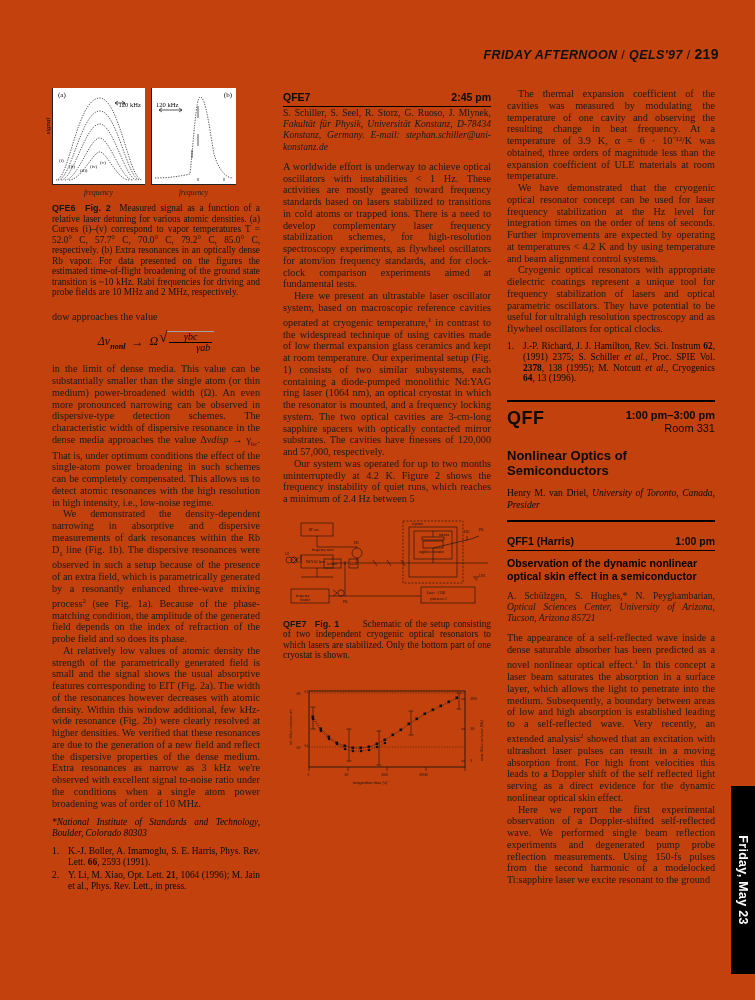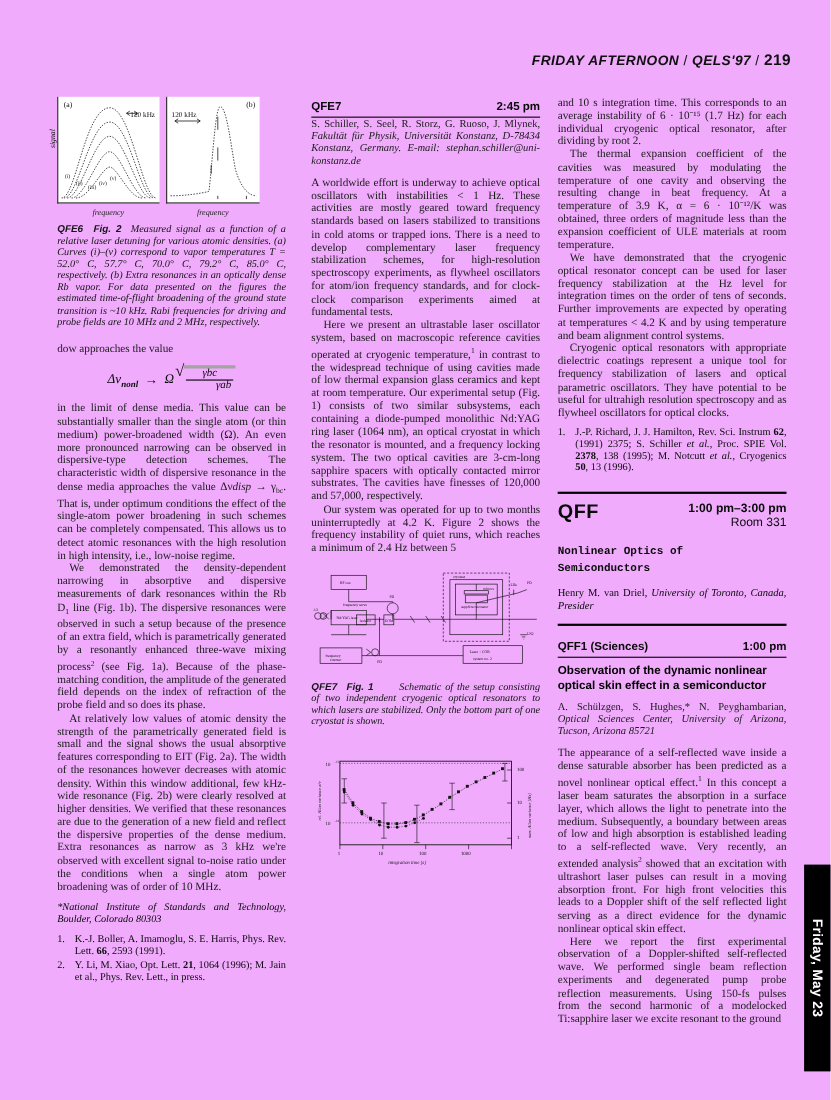--- a/index.html
+++ b/index.html
@@ -11,21 +11,21 @@
     width: 755px;
     height: 1000px;
     position: relative;
     font-family: "Liberation Serif", serif;
     color: #0a0a0a;
     overflow: hidden;
   }
   .page {
     position: absolute;
     inset: 0;
-    background: #f0abfc;
+    background: #c2410c;
   }
   
   .runhead {
     position: absolute;
     top: 46px;
     right: 36px;
     font-family: "Liberation Sans", sans-serif;
     font-style: italic;
     font-weight: bold;
     font-size: 12.5px;
@@ -60,21 +60,20 @@
     hyphens: auto;
     color: #1a1a1a;
   }
   p.body.noind { text-indent: 0; }
   .figcap {
     font-size: 9.3px;
     line-height: 10.5px;
     text-align: justify;
     margin-top: 6px;
     color: #151515;
-    font-style: italic;
   }
   .figcap b {
     font-family: "Liberation Sans", sans-serif;
     font-weight: bold;
     font-size: 9px;
   }
 
   
   .rule-thick { border-top: 2.6px solid #000; margin: 0; }
   .rule-mid   { border-top: 1.6px solid #000; margin: 0; }
@@ -117,23 +116,23 @@
     text-align: right;
     line-height: 14px;
   }
   .session-room {
     font-family: "Liberation Sans", sans-serif;
     font-weight: normal;
     font-size: 11px;
     text-align: right;
   }
   .session-title {
-    font-family: Liberation Mono, monospace;
-    font-weight: bold;
-    font-size: 10px;
+    font-family: Liberation Sans, sans-serif;
+    font-weight: bold;
+    font-size: 13px;
     line-height: 15px;
     margin: 14px 0 9px 0;
   }
   .presider {
     font-size: 9.6px;
     line-height: 11.2px;
     margin: 0 0 10px 0;
   }
   .presider i { font-style: italic; }
 
@@ -180,21 +179,21 @@
   }
   .sqrt::before {
     content: "√";
     position: absolute;
     left: -2px;
     top: -2px;
     font-size: 15px;
   }
   .sqrt .rad {
     display: inline-block;
-    border-top: 3px solid #a3a3a3;
+    border-top: 1px solid #a3a3a3;
     padding: 0 2px;
   }
   .frac {
     display: inline-block;
     vertical-align: middle;
     text-align: center;
     font-size: 10px;
     line-height: 10px;
   }
   .frac .nu { display: block; border-bottom: 1px solid #000; padding: 0 2px; }
@@ -575,29 +574,28 @@
           <text transform="translate(9,62) rotate(-90)" font-style="italic">rel. Allan variance  σ/ν</text>
           <text transform="translate(200,78) rotate(-90)" font-style="italic">nom. Allan variance  [Hz]</text>
         </g>
       </svg>
 
     </div>
   </div>
 
   <div class="col col3">
 
-    <p class="body noind">and 10 s integration time. This corresponds to an average instability of 6 · 10⁻¹⁵ (1.7 Hz) for each individual cryogenic optical resonator, after dividing by root 2.</p>
     <p class="body">The thermal expansion coefficient of the cavities was measured by modulating the temperature of one cavity and observing the resulting change in beat frequency. At a temperature of 3.9 K, α = 6 · 10⁻¹²/K was obtained, three orders of magnitude less than the expansion coefficient of ULE materials at room temperature.</p>
     <p class="body">We have demonstrated that the cryogenic optical resonator concept can be used for laser frequency stabilization at the Hz level for integration times on the order of tens of seconds. Further improvements are expected by operating at temperatures &lt; 4.2 K and by using temperature and beam alignment control systems.</p>
     <p class="body">Cryogenic optical resonators with appropriate dielectric coatings represent a unique tool for frequency stabilization of lasers and optical parametric oscillators. They have potential to be useful for ultrahigh resolution spectroscopy and as flywheel oscillators for optical clocks.</p>
 
     <ul class="reflist" style="margin-top:6px;">
       <li>
         <span class="num">1.</span>
-        <span class="txt"><span>J.-P. Richard, J. J. Hamilton, Rev. Sci. Instrum </span><b>62</b><span>, (1991) 2375; S. Schiller </span><i>et al.</i><span>, Proc. SPIE Vol. </span><b>2378</b><span>, 138 (1995); M. Notcutt </span><i>et al.</i><span>, Cryogenics </span><b>50</b><span>, 13 (1996).</span></span>
+        <span class="txt"><span>J.-P. Richard, J. J. Hamilton, Rev. Sci. Instrum </span><b>62</b><span>, (1991) 2375; S. Schiller </span><i>et al.</i><span>, Proc. SPIE Vol. </span><b>2378</b><span>, 138 (1995); M. Notcutt </span><i>et al.</i><span>, Cryogenics </span><b>64</b><span>, 13 (1996).</span></span>
       </li>
     </ul>
 
     <div style="margin-top:16px;">
       <div class="rule-thick"></div>
       <div style="display:flex; justify-content:space-between; align-items:flex-start; margin-top:6px;">
         <span class="session-code">QFF</span>
         <span>
           <div class="session-time">1:00 pm–3:00 pm</div>
           <div class="session-room">Room 331</div>
@@ -606,21 +604,21 @@
       <div class="session-title">
         <span>Nonlinear Optics of</span><br>
         <span>Semiconductors</span>
       </div>
       <p class="presider"><span>Henry M. van Driel, </span><i>University of Toronto, Canada, Presider</i></p>
       <div class="rule-thick"></div>
     </div>
 
     <div style="margin-top:10px;">
       <div class="codeline">
-        <span>QFF1 (Sciences)</span>
+        <span>QFF1 (Harris)</span>
         <span>1:00 pm</span>
       </div>
       <div class="rule-mid"></div>
       <div class="paper-title">
         <span>Observation of the dynamic nonlinear</span><br>
         <span>optical skin effect in a semiconductor</span>
       </div>
       <p class="authors"><span>A. Schülzgen, S. Hughes,* N. Peyghambarian, </span><i>Optical Sciences Center, University of Arizona, Tucson, Arizona 85721</i></p>
     </div>
 

